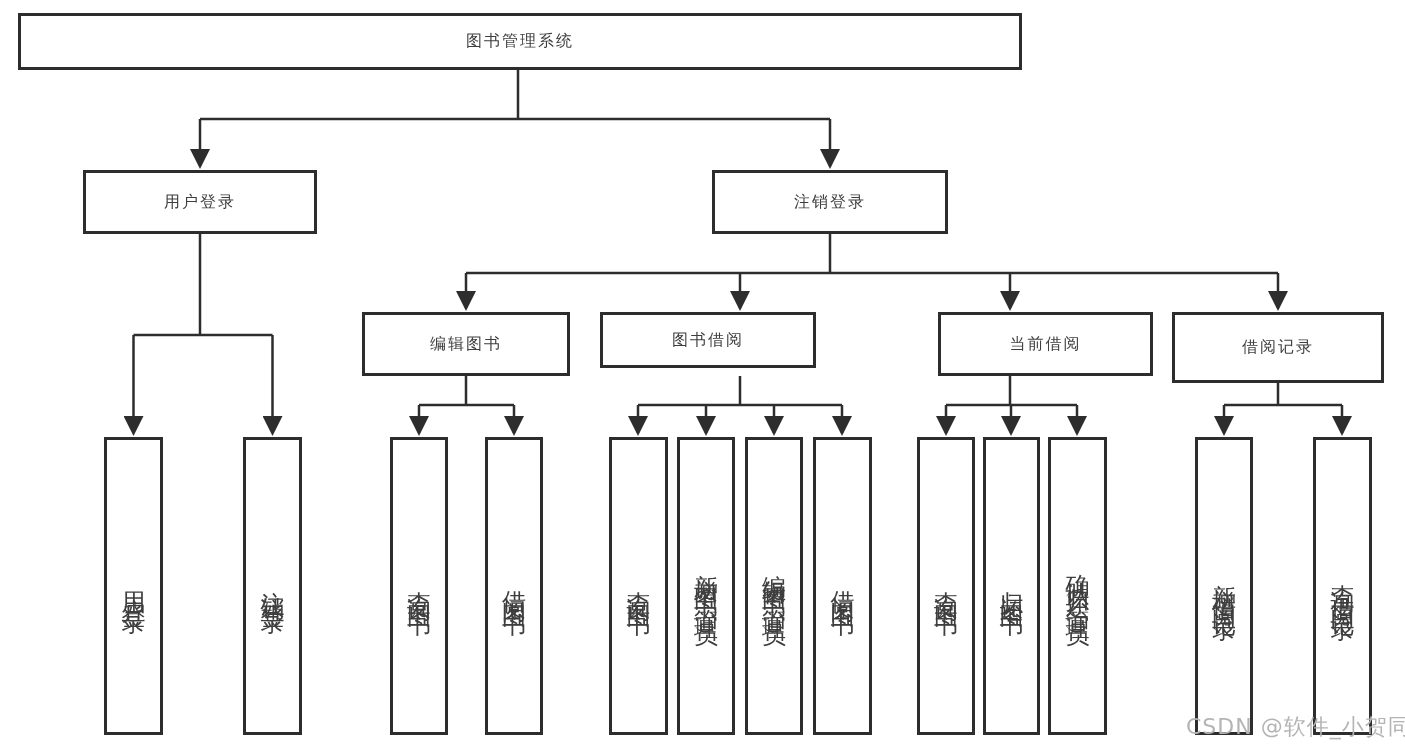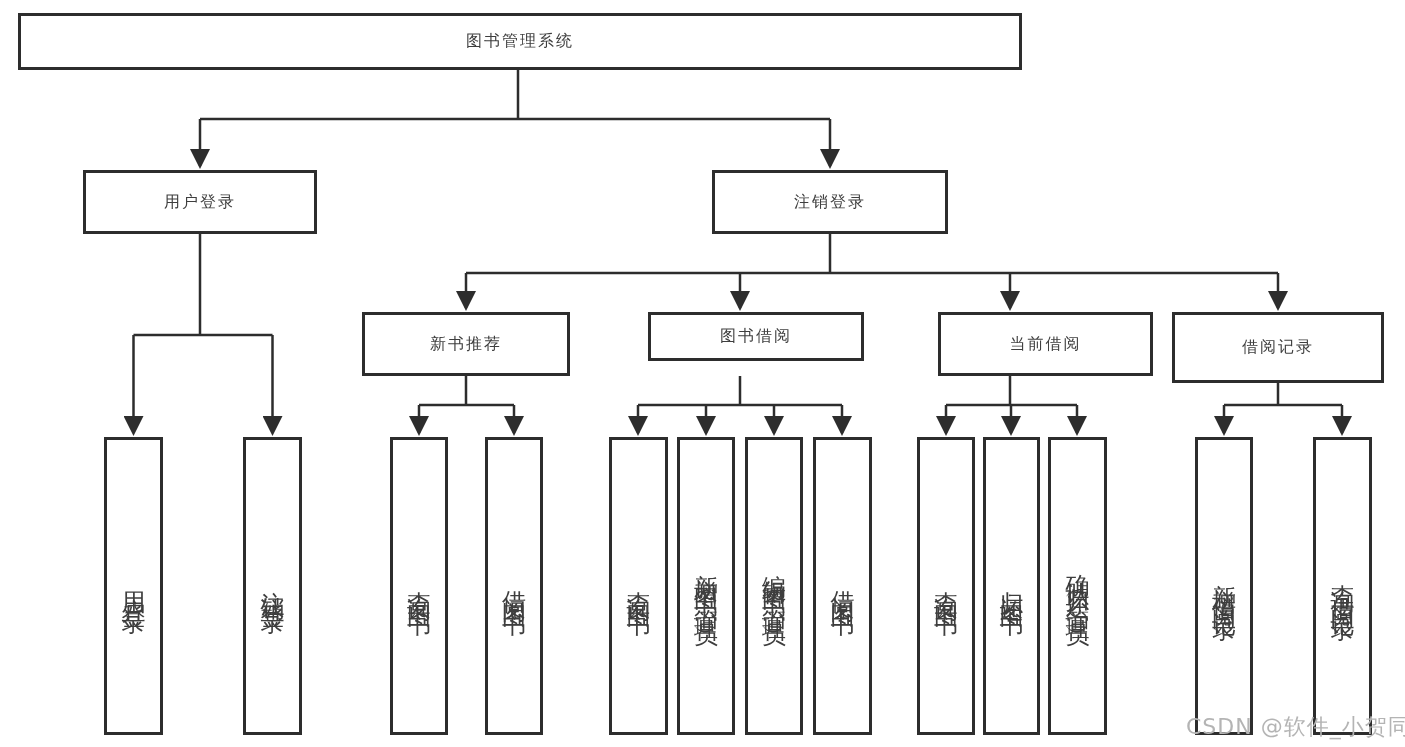--- a/index.html
+++ b/index.html
@@ -18,21 +18,21 @@
     writing-mode:vertical-rl; text-orientation:mixed;
     font-size:24px; letter-spacing:7px; line-height:1; color:#3e3e3e;
   }
   
   #b-root { left:18px;  top:13px;  width:1004px; height:57px; }
   
   #b-login { left:83px;  top:170px; width:234px; height:64px; }
   #b-mgmt  { left:712px; top:170px; width:236px; height:64px; }
   
   #b-g0 { left:362px;  top:312px; width:208px; height:64px; }
-  #b-g1 { left:648px;  top:312px; width:216px; height:49px; }
+  #b-g1 { left:600px;  top:312px; width:216px; height:56px; }
   #b-g2 { left:902px;  top:312px; width:215px; height:64px;margin-left:36px; }
   #b-g3 { left:1172px; top:312px; width:212px; height:71px; }
   
   .leaf { top:437px; height:298px; }
   #lf-u0 { left:104px;  width:59px; }
   #lf-u1 { left:243px;  width:59px; }
   #lf-a0 { left:390px;  width:58px; }
   #lf-a1 { left:485px;  width:58px; }
   #lf-b0 { left:609px;  width:59px; }
   #lf-b1 { left:677px;  width:58px; }
@@ -94,21 +94,21 @@
       <path d="M1224,405 V433" marker-end="url(#arrow)"></path>
       <path d="M1342,405 V433" marker-end="url(#arrow)"></path>
     </g>
   </svg>
 
   <div class="node" id="b-root">图书管理系统</div>
 
   <div class="node" id="b-login">用户登录</div>
   <div class="node" id="b-mgmt">注销登录</div>
 
-  <div class="node" id="b-g0">新书推荐</div>
+  <div class="node" id="b-g0">编辑图书</div>
   <div class="node" id="b-g1">图书借阅</div>
   <div class="node" id="b-g2">当前借阅</div>
   <div class="node" id="b-g3">借阅记录</div>
 
   <div class="leaf" id="lf-u0">
     <span class="vtext">用户登录</span>
   </div>
   <div class="leaf" id="lf-u1">
     <span class="vtext">注销登录</span>
   </div>

